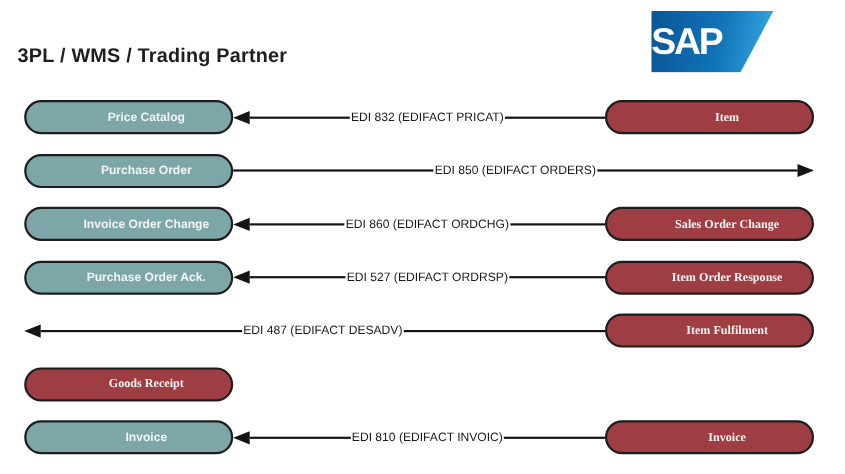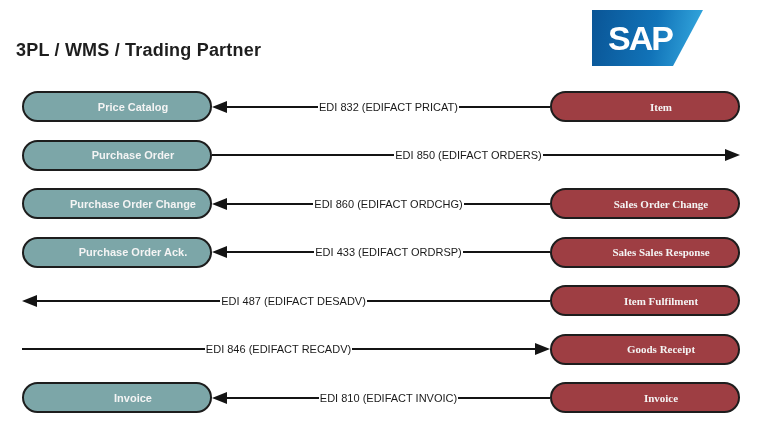--- a/index.html
+++ b/index.html
@@ -19,21 +19,21 @@
     font-size:18px;font-weight:bold;color:#1e1e1e;letter-spacing:0.2px;text-align:center;
   }
   .sap-logo{
     position:absolute;left:592px;top:10px;width:111px;height:56px;
     background:linear-gradient(100deg,var(--sap1) 0%,var(--sap2) 55%,var(--sap3) 100%);
     clip-path:polygon(0 0,100% 0,73% 100%,0 100%);
     display:flex;align-items:center;
   }
   .sap-text{
     color:#ffffff;font-weight:bold;font-size:34px;line-height:1;
-    padding-left:16px;letter-spacing:-2px;
+    padding-left:0;letter-spacing:-2px;
   }
   .rows{
     position:absolute;left:22px;top:91px;width:718px;
     display:flex;flex-direction:column;gap:17.5px;
   }
   .row{display:flex;align-items:center;height:31px;}
   .pill{
     width:190px;height:31px;flex:none;box-sizing:border-box;
     border:2px solid var(--pill-border);border-radius:17px;
     display:flex;align-items:center;justify-content:center;
@@ -86,71 +86,64 @@
 
       <span class="line"></span>
       <span class="edi-label">EDI 850 (EDIFACT ORDERS)</span>
       <span class="line"></span>
       <span class="arrowhead right"></span>
     </div>
   </div>
 
   <div class="row">
     <div class="pill left">
-      <span class="pill-label">Purchase Order Change</span>
+      <span class="pill-label">Invoice Order Change</span>
     </div>
     <div class="connector dir-left">
       <span class="arrowhead left"></span>
       <span class="line"></span>
       <span class="edi-label">EDI 860 (EDIFACT ORDCHG)</span>
       <span class="line"></span>
 
     </div>
     <div class="pill right">
       <span class="pill-label">Sales Order Change</span>
     </div>
   </div>
 
   <div class="row">
     <div class="pill left">
       <span class="pill-label">Purchase Order Ack.</span>
     </div>
     <div class="connector dir-left">
       <span class="arrowhead left"></span>
       <span class="line"></span>
-      <span class="edi-label">EDI 433 (EDIFACT ORDRSP)</span>
+      <span class="edi-label">EDI 527 (EDIFACT ORDRSP)</span>
       <span class="line"></span>
 
     </div>
     <div class="pill right">
-      <span class="pill-label">Sales Sales Response</span>
+      <span class="pill-label">Item Order Response</span>
     </div>
   </div>
 
   <div class="row">
     <div class="connector dir-left">
       <span class="arrowhead left"></span>
       <span class="line"></span>
       <span class="edi-label">EDI 487 (EDIFACT DESADV)</span>
       <span class="line"></span>
 
     </div>
     <div class="pill right">
       <span class="pill-label">Item Fulfilment</span>
     </div>
   </div>
 
   <div class="row">
-    <div class="connector dir-right">
-
-      <span class="line"></span>
-      <span class="edi-label">EDI 846 (EDIFACT RECADV)</span>
-      <span class="line"></span>
-      <span class="arrowhead right"></span>
-    </div>
     <div class="pill right">
       <span class="pill-label">Goods Receipt</span>
     </div>
   </div>
 
   <div class="row">
     <div class="pill left">
       <span class="pill-label">Invoice</span>
     </div>
     <div class="connector dir-left">

